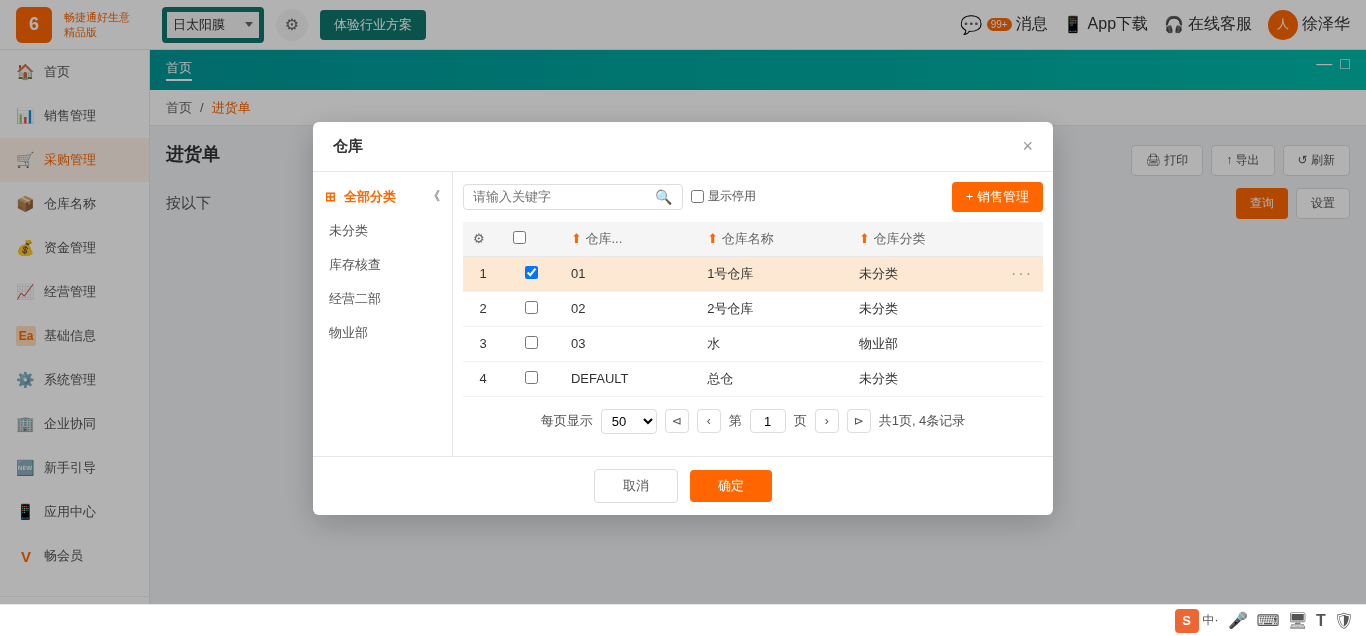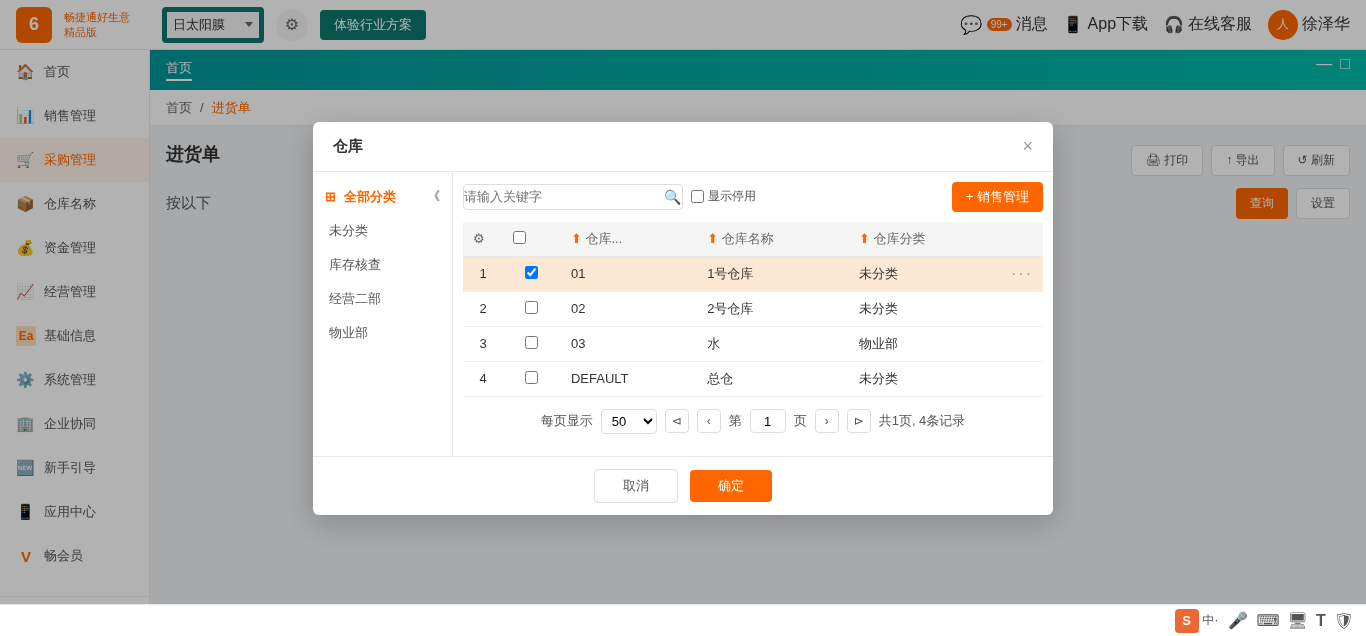--- a/index.html
+++ b/index.html
@@ -112,21 +112,21 @@
     }
     .cat-header .cat-icon { color: #f60; margin-right: 4px; }
     .cat-collapse-btn { color: #999; font-size: 12px; cursor: pointer; }
     .cat-item { padding: 8px 16px; cursor: pointer; color: #555; font-size: 13px; }
 
     
     .table-panel { flex: 1; display: flex; flex-direction: column; padding: 10px; }
     .table-toolbar { display: flex; align-items: center; gap: 8px; margin-bottom: 10px; }
     .search-input-wrap {
       display: flex; border: 1px solid #ddd; border-radius: 4px;
-      padding: 4px 0; background: #fff; flex: 1; max-width: 220px;
+      padding: 4px 9px; background: #fff; flex: 1; max-width: 220px;
     }
     .search-input-wrap input {
       border: none; outline: none; font-size: 13px; flex: 1; background: transparent;
     }
     .search-icon { color: #999; font-size: 14px; cursor: pointer; }
     .show-disabled { display: flex; align-items: center; gap: 4px; color: #555; font-size: 12px; }
     .show-disabled input { cursor: pointer; }
     .btn-add-warehouse {
       margin-left: auto; background: #f60; color: #fff; border: none; border-radius: 4px;
       padding: 6px 14px; cursor: pointer; font-size: 13px;

